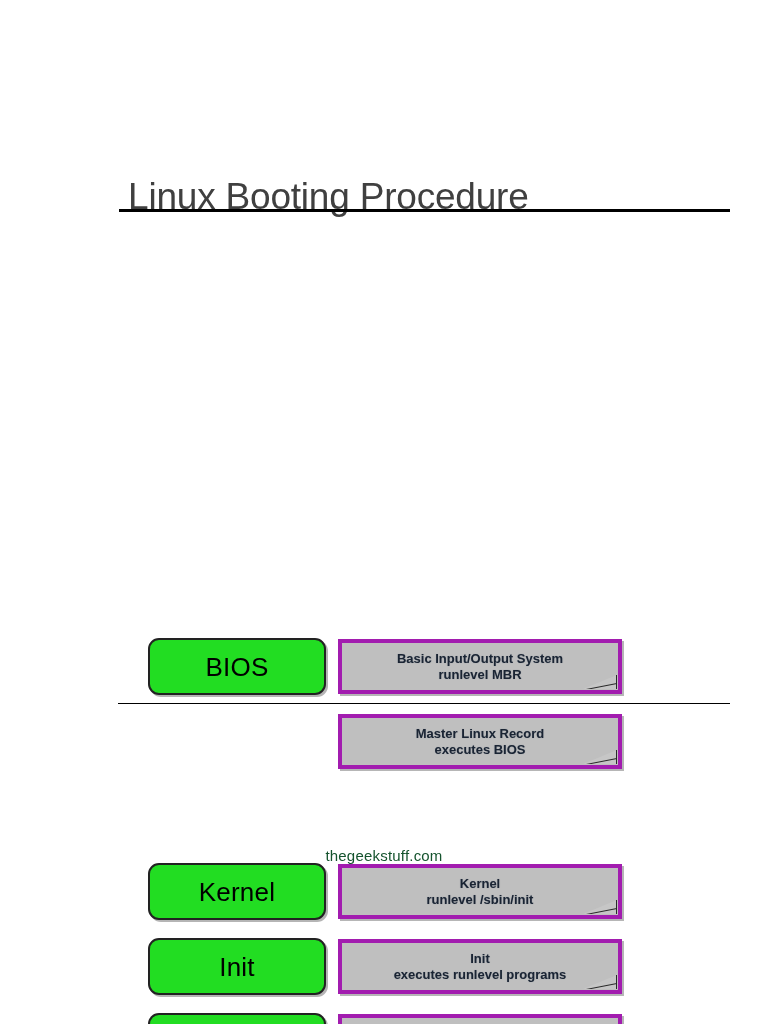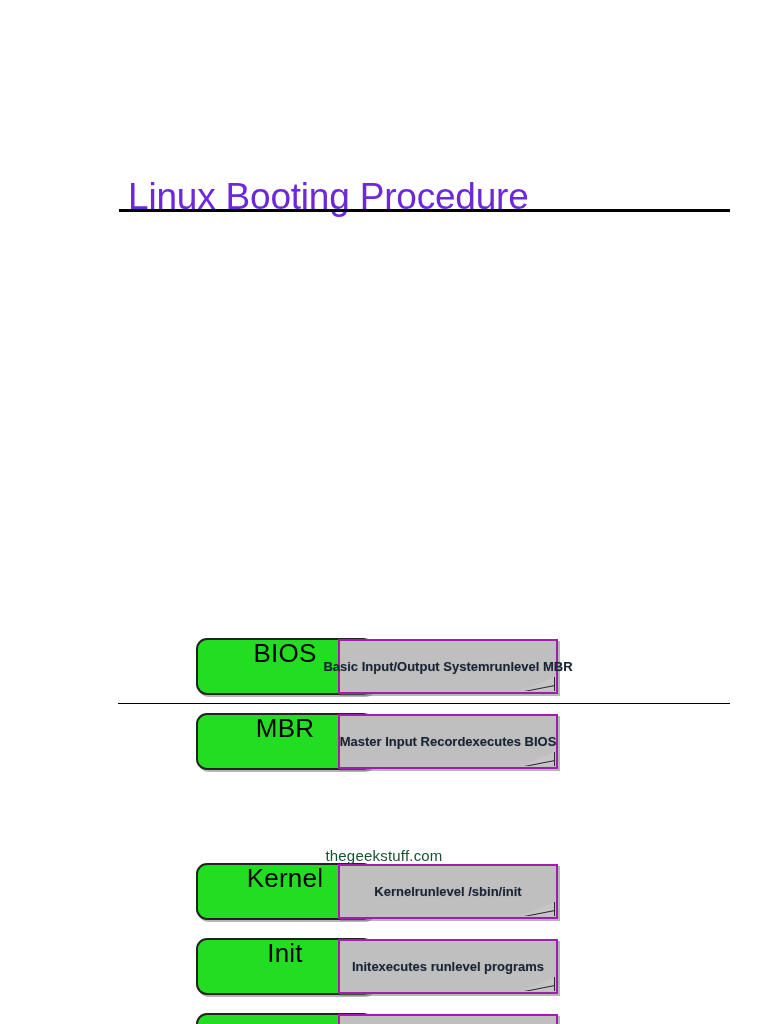--- a/index.html
+++ b/index.html
@@ -16,21 +16,21 @@
     -webkit-font-smoothing: antialiased;
   }
 
   
   #slide-title {
     position: absolute;
     left: 128px;
     top: 150px;
     font-size: 37px;
     line-height: 44px;
-    color: #6d28d9;
+    color: #404040;
     font-weight: normal;
     letter-spacing: -0.2px;
     white-space: nowrap;
   }
   #title-rule {
     position: absolute;
     left: 119px;
     top: 209px;
     width: 611px;
     height: 3px;
@@ -66,44 +66,43 @@
     left: 2px;
     top: 0;
     width: 178px;
     height: 57px;
     background: #22DD22;
     border: 2px solid #222222;
     border-radius: 11px;
     box-sizing: border-box;
     box-shadow: 2px 2px 0 rgba(90,90,90,0.45);
     display: flex;
-    align-items: flex-start;
+    align-items: center;
     justify-content: center;
-    margin-left: 48px;
   }
   .stage-label {
     font-size: 26px;
     color: #000000;
     line-height: 1;
     letter-spacing: 0.2px;
   }
 
   
   .note-box {
     position: absolute;
     left: 192px;
     top: 1px;
-    width: 220px;
+    width: 284px;
     height: 55px;
     background: #BFBFBF;
-    border: 2px solid #a21caf;
+    border: 4px solid #a21caf;
     box-sizing: border-box;
     box-shadow: 2px 2px 0 rgba(110,110,110,0.5);
     display: flex;
-    flex-direction: row;
+    flex-direction: column;
     align-items: center;
     justify-content: center;
   }
   .note-line {
     font-size: 13px;
     line-height: 16px;
     color: #1A2433;
     font-weight: bold;
     text-align: center;
     white-space: nowrap;
@@ -179,25 +178,22 @@
     <div class="note-box">
       <span class="note-line">Basic Input/Output System</span>
       <span class="note-line">runlevel MBR</span>
       <span class="note-fold">
           <span class="note-fold-edge"></span>
         </span>
     </div>
   </div>
 
   <div class="boot-row">
-    <div class="stage-box">
-      <span class="stage-label">MBR</span>
-    </div>
-    <div class="note-box">
-      <span class="note-line">Master Input Record</span>
+    <div class="note-box">
+      <span class="note-line">Master Linux Record</span>
       <span class="note-line">executes BIOS</span>
       <span class="note-fold">
           <span class="note-fold-edge"></span>
         </span>
     </div>
   </div>
 
   <div class="boot-row">
   </div>
 

